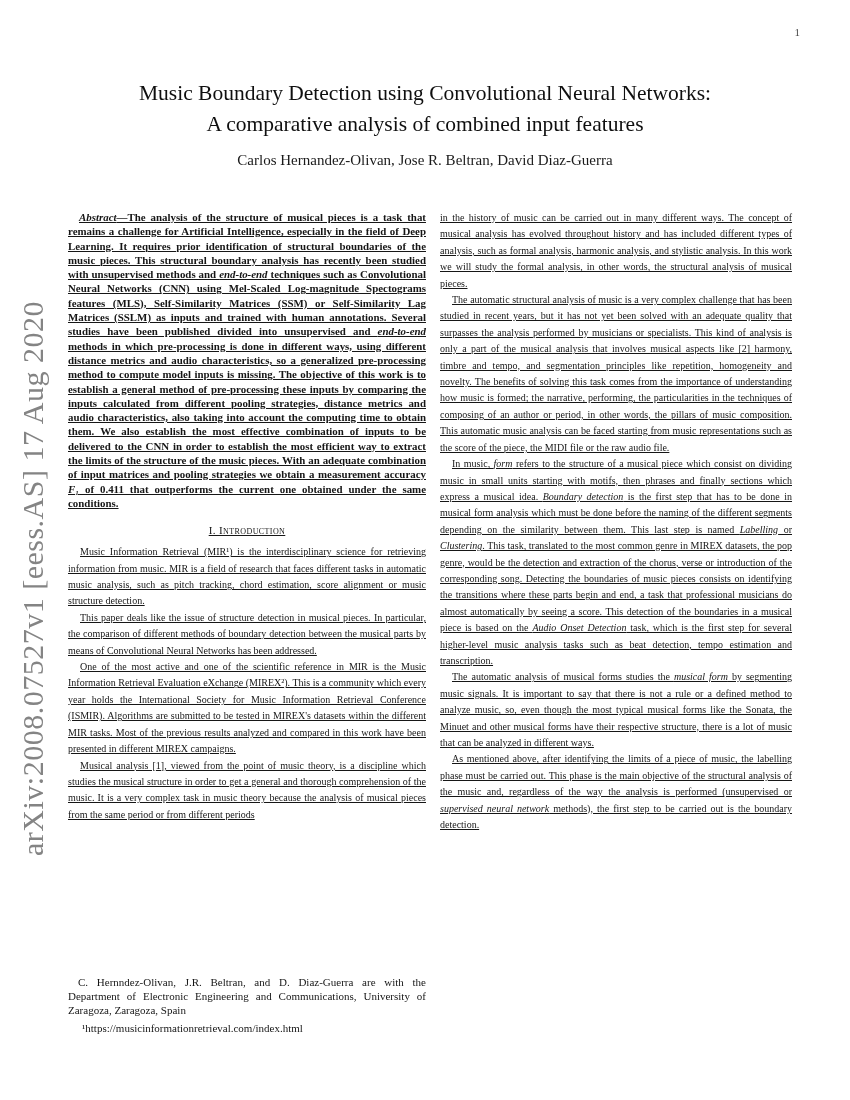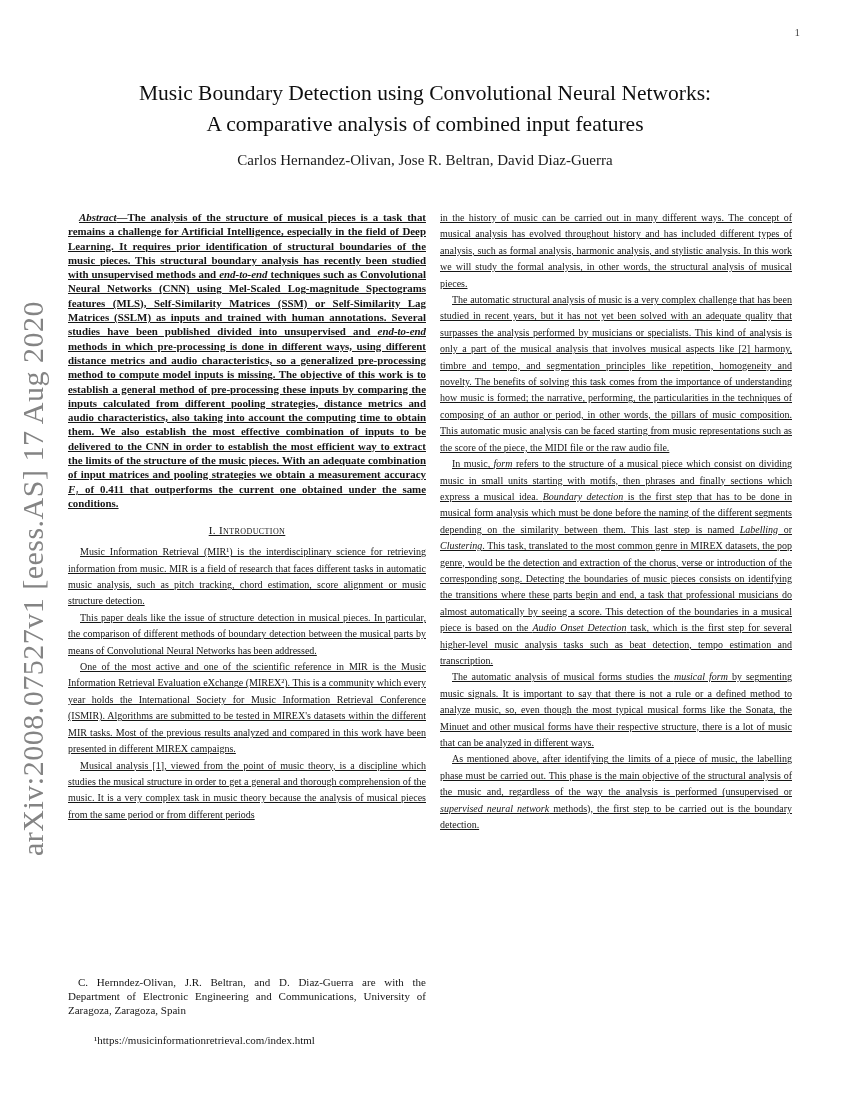--- a/index.html
+++ b/index.html
@@ -86,21 +86,21 @@
 
   .footnote-block {
     position: absolute;
     left: 68px; top: 976px;
     width: 358px;
     font-size: 11px;
     line-height: 13.9px;
     text-align: justify;
   }
   .footnote-block .affil { text-indent: 10px; margin: 0; }
-  .footnote-block .fnline { text-indent: 10px; margin: 16px; }
+  .footnote-block .fnline { text-indent: 10px; margin: 4px; }
 </style>
 </head>
 <body>
 
 <div class="pagenum">1</div>
 
 <div class="arxiv-watermark">arXiv:2008.07527v1  [eess.AS]  17 Aug 2020</div>
 
 <div class="titleblock">
   <div class="paper-title">

